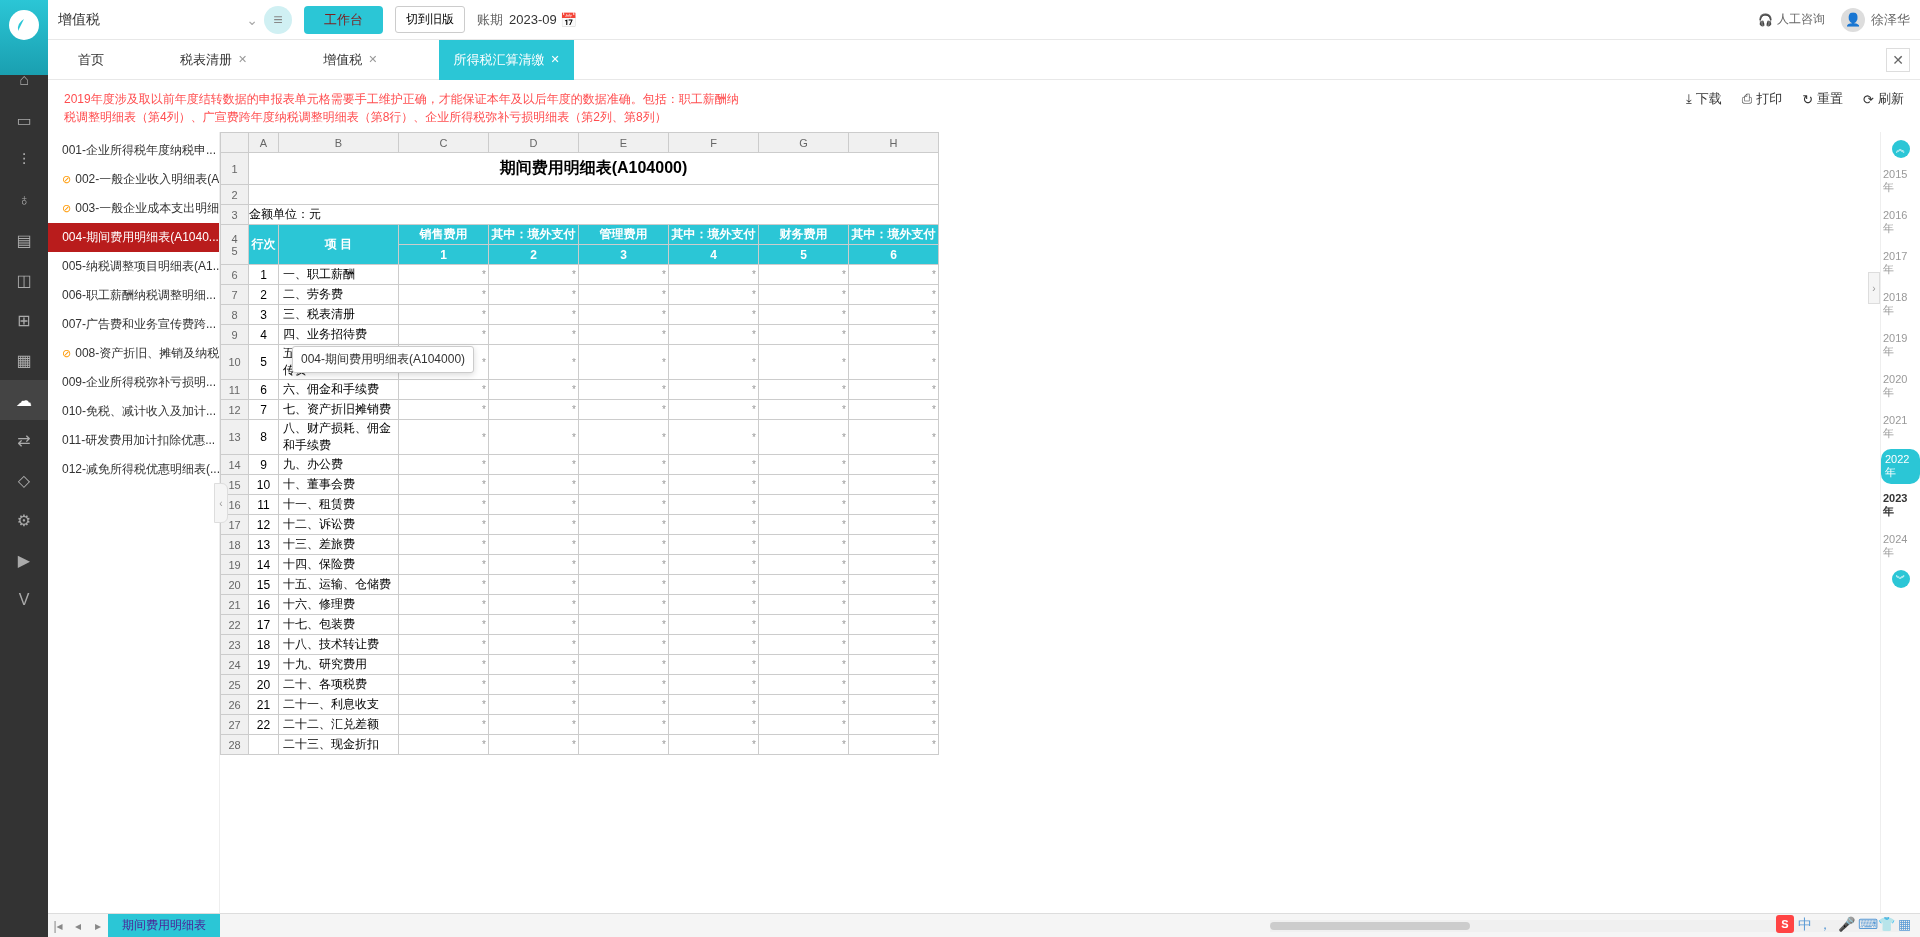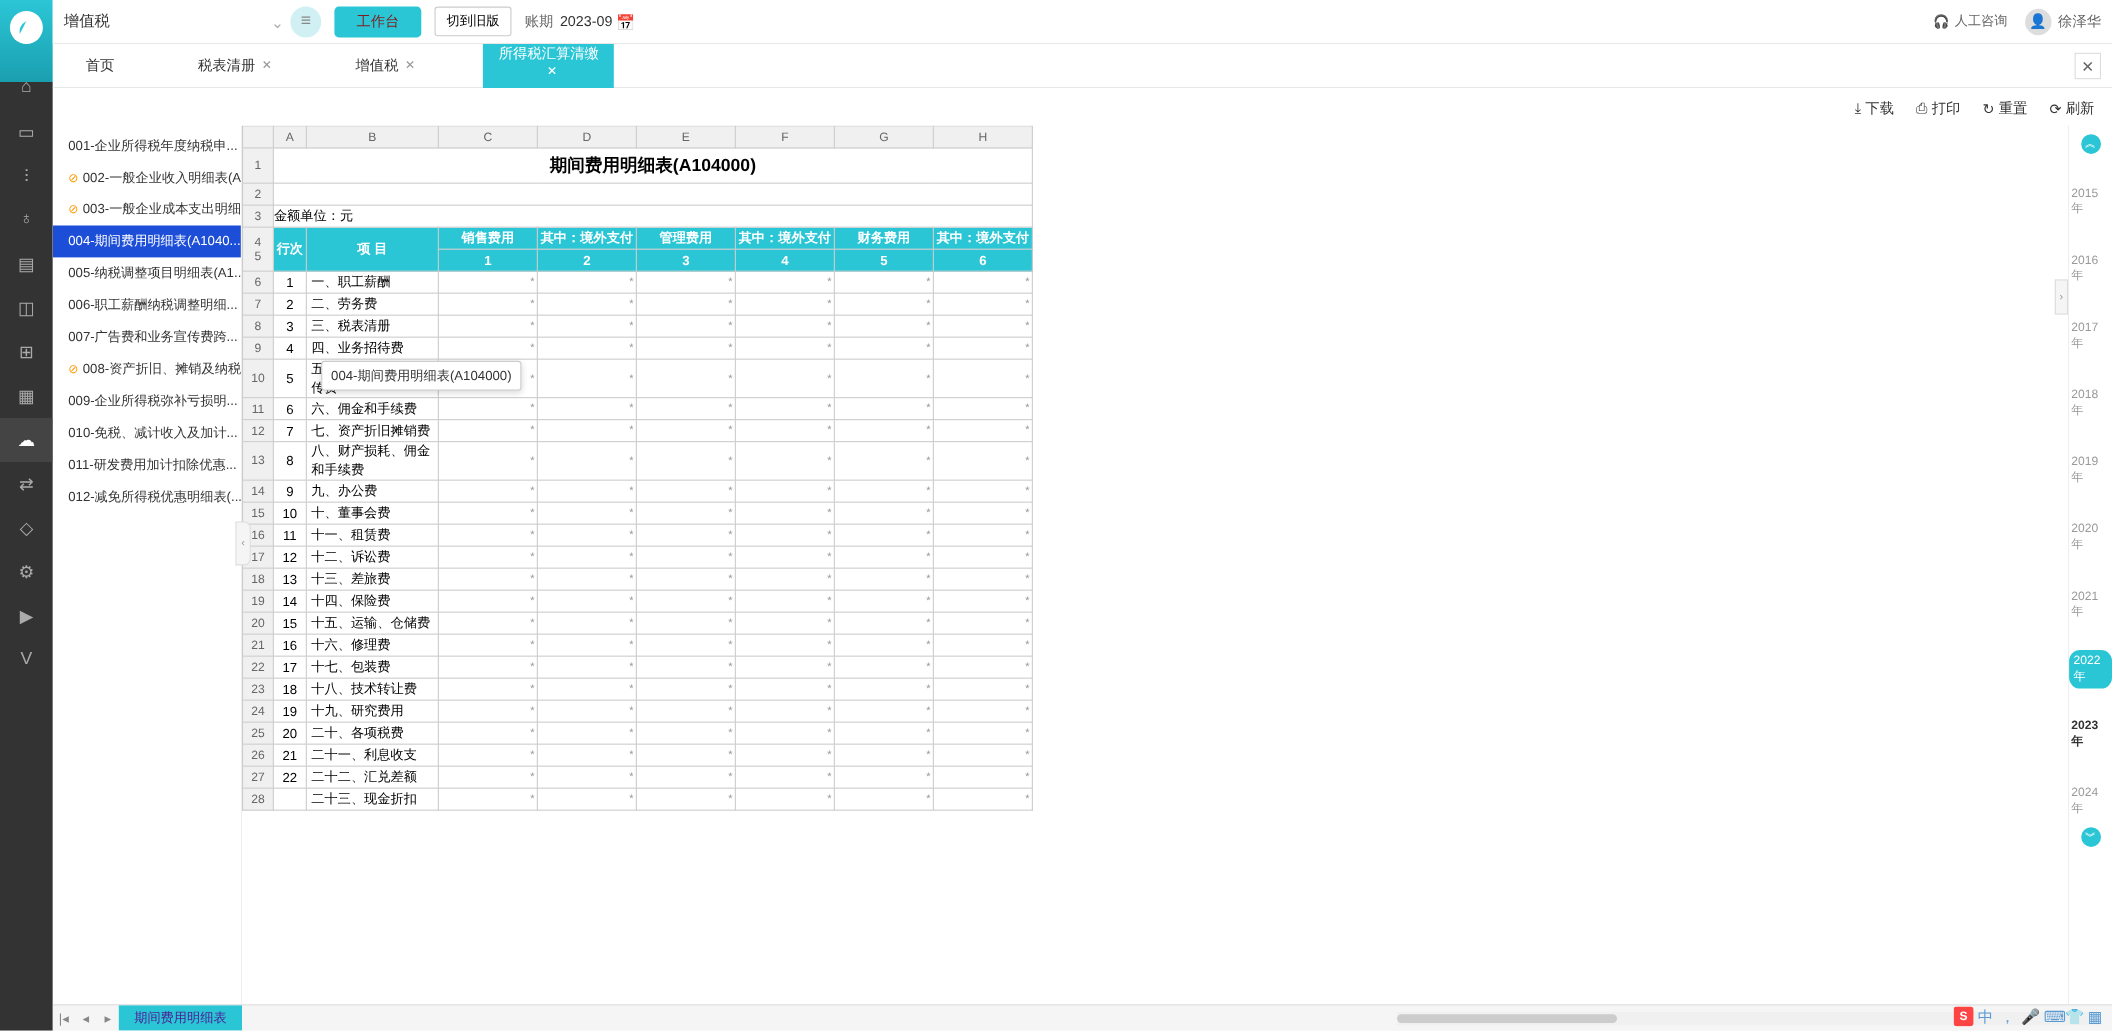--- a/index.html
+++ b/index.html
@@ -19,32 +19,32 @@
 .topbar .label { font-size: 13px; color: #666; margin:0 6px; }
 .topbar .period { font-size: 13px; color: #333; margin-right:4px; }
 .topbar .cal-icon { color: #2bc6d6; font-size: 14px; }
 .topbar .spacer { flex: 1; }
 .topbar .support { font-size: 12px; color: #666; display:flex; align-items:center; gap:4px; margin-right:16px; cursor:pointer;}
 .topbar .user { font-size: 13px; color: #666; display:flex; align-items:center; gap:6px;}
 .topbar .avatar { width:24px; height:24px; border-radius:50%; background:#ddd; display:flex;align-items:center;justify-content:center; color:#999;}
 .tabs { height: 40px; display: flex; align-items: center; padding: 0 16px; border-bottom: 1px solid #e8e8e8; position:relative; }
 .tabs .tab { padding: 0 14px; height: 40px; display: flex; align-items: center; font-size: 13px; color: #333; cursor: pointer; position:relative; }
 .tabs .tab .close { margin-left:6px; color:#999; font-size:11px; }
-.tabs .tab.active { background: #2bc6d6; color: #fff; flex-direction: column; }
+.tabs .tab.active { background: #2bc6d6; color: #fff; }
 .tabs .tab.active .close { color: #fff; }
 .tabs .close-all { position:absolute; right:10px; width:24px;height:24px; border:1px solid #ddd; display:flex;align-items:center;justify-content:center; cursor:pointer; font-size:14px; color:#666;}
 .notice-row { display:flex; align-items:flex-start; padding: 10px 16px 6px; }
 .notice { color: #ff4d4f; font-size: 12px; line-height: 1.5; max-width: 680px;}
 .actions { margin-left: auto; display: flex; gap: 20px; align-items:center; }
 .actions .act { font-size: 13px; color: #333; cursor: pointer; display:flex; align-items:center; gap:4px;}
 .body { flex:1; display:flex; flex-direction:column; overflow:hidden;}
 .workarea { flex:1; display:flex; overflow:hidden; position:relative;}
 .reportlist { width: 172px; border-right: 1px solid #eee; overflow-y: auto; padding: 4px 0; font-size:12px;}
 .reportlist .ritem { padding: 6px 0 6px 14px; color: #333; cursor: pointer; white-space: nowrap; overflow: hidden; text-overflow: ellipsis; display:flex; align-items:center; gap:4px;}
-.reportlist .ritem.active { background: #1d4ed8; color: #fff; }
+.reportlist .ritem.active { background: #b91c1c; color: #fff; justify-content: center; }
 .reportlist .ritem .warn { color: #ff9800; font-size:11px; flex-shrink:0;}
 .collapse-handle { position:absolute; left:166px; top:45%; width:14px; height:40px; background:#f5f5f5; border:1px solid #ddd; border-radius:0 6px 6px 0; display:flex;align-items:center;justify-content:center; color:#999; cursor:pointer; z-index:5; font-size:10px;}
 .tooltip { position:absolute; left:244px; top:214px; background:#fff; border:1px solid #ccc; padding:4px 8px; font-size:12px; color:#333; box-shadow:0 2px 6px rgba(0,0,0,.15); z-index:20; border-radius:3px;}
 .sheet { flex: 1; overflow: auto; position: relative; background:#fff;}
 .sheet table { border-collapse: collapse; font-size: 12px; }
 .sheet th, .sheet td { border: 1px solid #ccc; height: 20px; padding: 0; }
 .colhdr th { background: #f0f0f0; font-weight: normal; color: #666; text-align:center; font-size:11px;}
 .rowhdr { background: #f0f0f0; width: 28px; text-align: center; color: #666; font-size:11px;}
 .corner { background: #f0f0f0; width:28px;}
 .title-cell { text-align: center; font-weight: bold; font-size: 16px; height: 32px !important; }
@@ -53,21 +53,21 @@
 .data-cell { padding-left:4px !important; text-align:left; }
 .idx-cell { text-align:center; width:30px; }
 .num-cell { text-align:right; padding-right:2px !important; color:#999; font-size:10px;}
 .sheet-tabs { height: 24px; background: #f5f5f5; border-top: 1px solid #ddd; display:flex; align-items:center; font-size:12px;}
 .sheet-tabs .nav { width:20px; text-align:center; color:#888; cursor:pointer;}
 .sheet-tabs .stab { background:#2bc6d6; color:#4c1d95; padding:3px 14px; cursor:pointer;}
 .sheet-tabs .hscroll-spacer { flex:1; }
 .sheet-tabs .hscroll { width: 640px; height:12px; background:#f0f0f0; position:relative; margin-right:10px;}
 .sheet-tabs .hscroll::before { content:''; position:absolute; left:0; top:2px; width:200px; height:8px; background:#ccc; border-radius:4px;}
 .right-years { width: 40px; background: #fff; border-left: 1px solid #eee; display:flex; flex-direction:column; align-items:center; padding-top:6px; gap:2px;}
-.right-years .yr { font-size: 11px; color: #999; padding: 6px 2px; cursor:pointer; writing-mode:horizontal-tb;margin-top:20px;}
+.right-years .yr { font-size: 11px; color: #999; padding: 6px 2px; cursor:pointer; writing-mode:horizontal-tb;}
 .right-years .yr.active { background: #2bc6d6; color: #fff; border-radius: 10px; padding:4px 4px;}
 .right-years .yr.current { color: #333; font-weight:bold;}
 .right-years .circ { width:18px;height:18px; border-radius:50%; background:#2bc6d6; color:#fff; display:flex;align-items:center;justify-content:center; font-size:10px; cursor:pointer; margin:2px 0;}
 .expand-handle { position:absolute; right:40px; top:140px; width:12px; height:32px; background:#f5f5f5; border:1px solid #ddd; display:flex;align-items:center;justify-content:center; color:#999; cursor:pointer; font-size:10px;}
 .ime-bar { position: fixed; bottom: 4px; right: 6px; display:flex; gap:4px; align-items:center;}
 .ime-bar .ime-icon { width:18px; height:18px; background:#f44; border-radius:3px; display:flex;align-items:center;justify-content:center; color:#fff; font-size:11px; font-weight:bold;}
 .ime-bar .i2 { width:16px;height:16px; color:#5b9bd5; font-size:14px;}
 </style>
 </head>
 <body>
@@ -134,20 +134,21 @@
           <div class="tab active">
             <span>所得税汇算清缴</span>
             <span class="close">✕</span>
           </div>
         </div>
       <div class="close-all">✕</div>
     </div>
 
     <div class="body">
       <div class="notice-row">
+        <div class="notice">2019年度涉及取以前年度结转数据的申报表单元格需要手工维护正确，才能保证本年及以后年度的数据准确。包括：职工薪酬纳税调整明细表（第4列）、广宣费跨年度纳税调整明细表（第8行）、企业所得税弥补亏损明细表（第2列、第8列）</div>
         <div class="actions">
           <div class="act">
               <span>⤓</span>
               <span>下载</span>
             </div>
           <div class="act">
               <span>⎙</span>
               <span>打印</span>
             </div>
           <div class="act">

